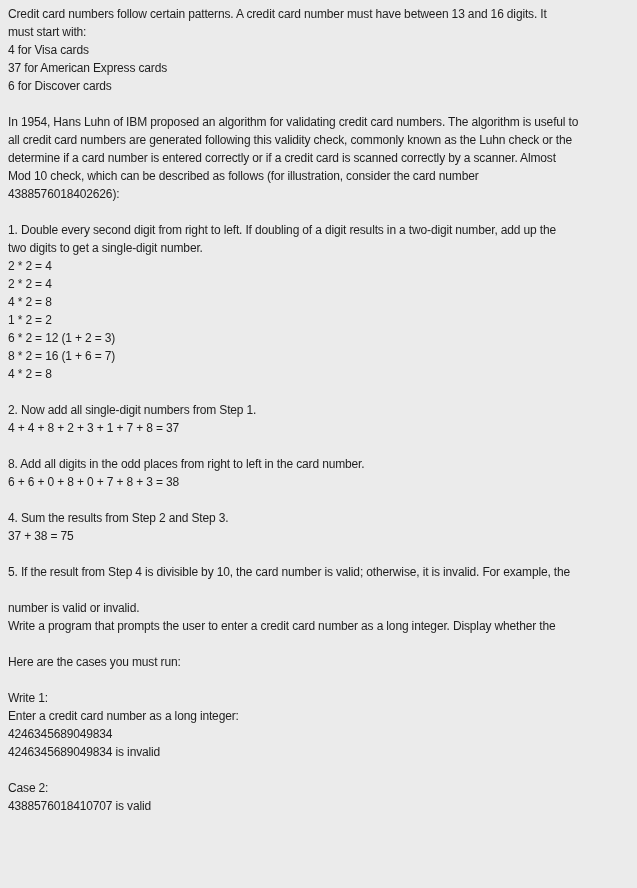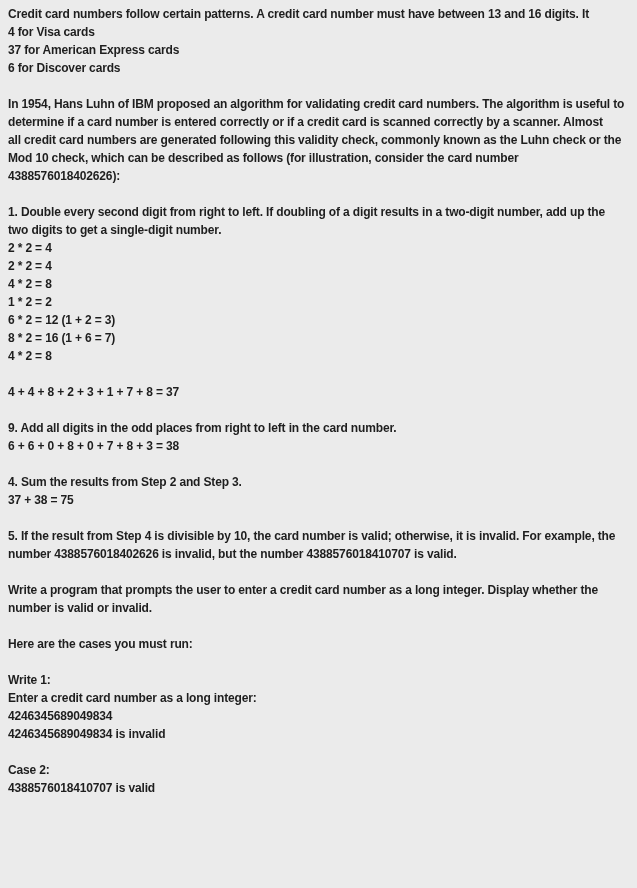--- a/index.html
+++ b/index.html
@@ -17,76 +17,76 @@
       box-sizing: border-box;
       width: 637px;
       padding: 5px 8px;
       font-size: 12px;
       line-height: 18px;
       letter-spacing: -0.15px;
       color: #1e1e1e;
     }
     .paragraph {
       margin: 0 0 18px 0;
-      font-weight: bold;
     }
     .paragraph:last-child {
       margin-bottom: 4px;
     }
     .line {
       height: 18px;
       white-space: pre;
     }
   </style>
 </head>
 <body style="background: rgb(235, 235, 235);">
 
 <div class="doc" style="color: rgb(30, 30, 30);">
     <div class="paragraph">
       <div class="line">Credit card numbers follow certain patterns. A credit card number must have between 13 and 16 digits. It</div>
+      <div class="line">must start with:</div>
       <div class="line">4 for Visa cards</div>
       <div class="line">37 for American Express cards</div>
       <div class="line">6 for Discover cards</div>
     </div>
     <div class="paragraph">
       <div class="line">In 1954, Hans Luhn of IBM proposed an algorithm for validating credit card numbers. The algorithm is useful to</div>
+      <div class="line">all credit card numbers are generated following this validity check, commonly known as the Luhn check or the</div>
       <div class="line">determine if a card number is entered correctly or if a credit card is scanned correctly by a scanner. Almost</div>
-      <div class="line">all credit card numbers are generated following this validity check, commonly known as the Luhn check or the</div>
       <div class="line">Mod 10 check, which can be described as follows (for illustration, consider the card number</div>
       <div class="line">4388576018402626):</div>
     </div>
     <div class="paragraph">
       <div class="line">1. Double every second digit from right to left. If doubling of a digit results in a two-digit number, add up the</div>
       <div class="line">two digits to get a single-digit number.</div>
       <div class="line">2 * 2 = 4</div>
       <div class="line">2 * 2 = 4</div>
       <div class="line">4 * 2 = 8</div>
       <div class="line">1 * 2 = 2</div>
       <div class="line">6 * 2 = 12 (1 + 2 = 3)</div>
       <div class="line">8 * 2 = 16 (1 + 6 = 7)</div>
       <div class="line">4 * 2 = 8</div>
     </div>
     <div class="paragraph">
+      <div class="line">2. Now add all single-digit numbers from Step 1.</div>
       <div class="line">4 + 4 + 8 + 2 + 3 + 1 + 7 + 8 = 37</div>
     </div>
     <div class="paragraph">
-      <div class="line">9. Add all digits in the odd places from right to left in the card number.</div>
+      <div class="line">8. Add all digits in the odd places from right to left in the card number.</div>
       <div class="line">6 + 6 + 0 + 8 + 0 + 7 + 8 + 3 = 38</div>
     </div>
     <div class="paragraph">
       <div class="line">4. Sum the results from Step 2 and Step 3.</div>
       <div class="line">37 + 38 = 75</div>
     </div>
     <div class="paragraph">
       <div class="line">5. If the result from Step 4 is divisible by 10, the card number is valid; otherwise, it is invalid. For example, the</div>
-      <div class="line">number 4388576018402626 is invalid, but the number 4388576018410707 is valid.</div>
     </div>
     <div class="paragraph">
+      <div class="line">number is valid or invalid.</div>
       <div class="line">Write a program that prompts the user to enter a credit card number as a long integer. Display whether the</div>
-      <div class="line">number is valid or invalid.</div>
     </div>
     <div class="paragraph">
       <div class="line">Here are the cases you must run:</div>
     </div>
     <div class="paragraph">
       <div class="line">Write 1:</div>
       <div class="line">Enter a credit card number as a long integer:</div>
       <div class="line">4246345689049834</div>
       <div class="line">4246345689049834 is invalid</div>
     </div>

